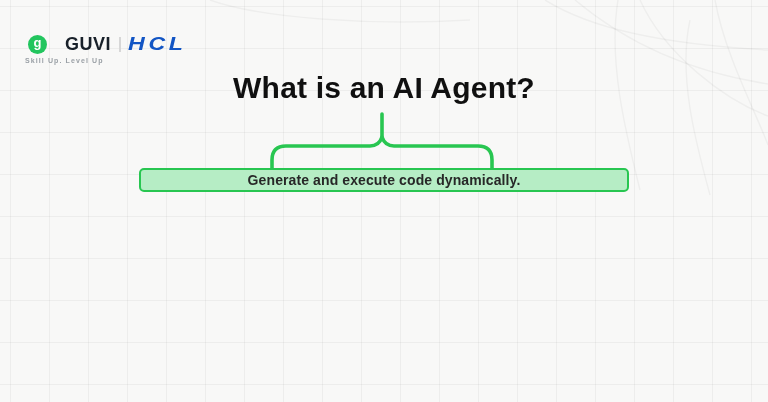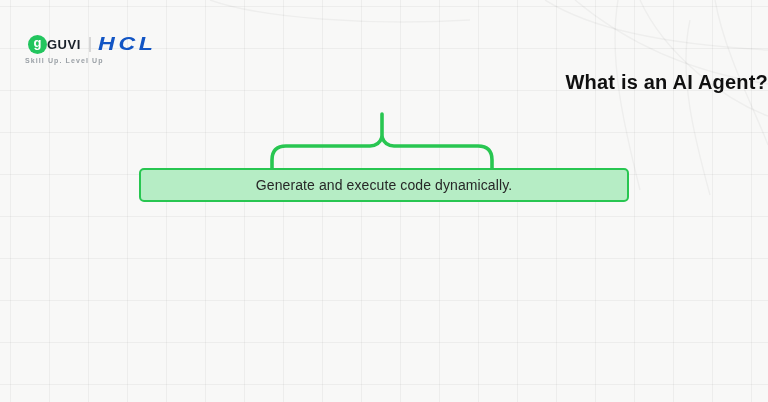--- a/index.html
+++ b/index.html
@@ -48,22 +48,22 @@
     color: #ffffff;
     font-size: 13px;
     font-weight: bold;
     display: flex;
     align-items: center;
     justify-content: center;
     line-height: 1;
     padding-bottom: 3px;
   }
   .brand-guvi {
-    margin-left: 0;
-    font-size: 13px;
+    margin-left: 18px;
+    font-size: 18px;
     font-weight: 700;
     letter-spacing: 0.5px;
     color: #182029;
   }
   .logo-divider {
     width: 2px;
     height: 15px;
     background: #d7d7d7;
     margin: 0 7px 0 8px;
   }
@@ -85,22 +85,22 @@
     letter-spacing: 1.1px;
     color: #9aa0a6;
   }
 
   
   .page-title {
     position: absolute;
     left: 0;
     right: 0;
     top: 71px;
-    text-align: right;
-    font-size: 20px;
+    text-align: center;
+    font-size: 30px;
     font-weight: 700;
     color: #101010;
     letter-spacing: 0.2px;
   }
 
   
   .brace { position: absolute; left: 260px; top: 110px; }
   .brace path {
     fill: none;
     stroke: #28c651;
@@ -113,29 +113,29 @@
   .boxes {
     position: absolute;
     left: 139px;
     top: 168px;
     width: 490px;
     display: flex;
     flex-direction: column;
     gap: 9.5px;
   }
   .capability {
-    height: 34px;
+    height: 24px;
     border: 2px solid #28c651;
     border-radius: 5px;
     background: #b6edc5;
     display: flex;
     align-items: center;
     justify-content: center;
     font-size: 14px;
-    font-weight: 400;
+    font-weight: 700;
     color: #272727;
     letter-spacing: 0.1px;
   }
 </style>
 </head>
 <body>
 
 <div class="canvas">
 
   <div class="bg-grid"></div>

